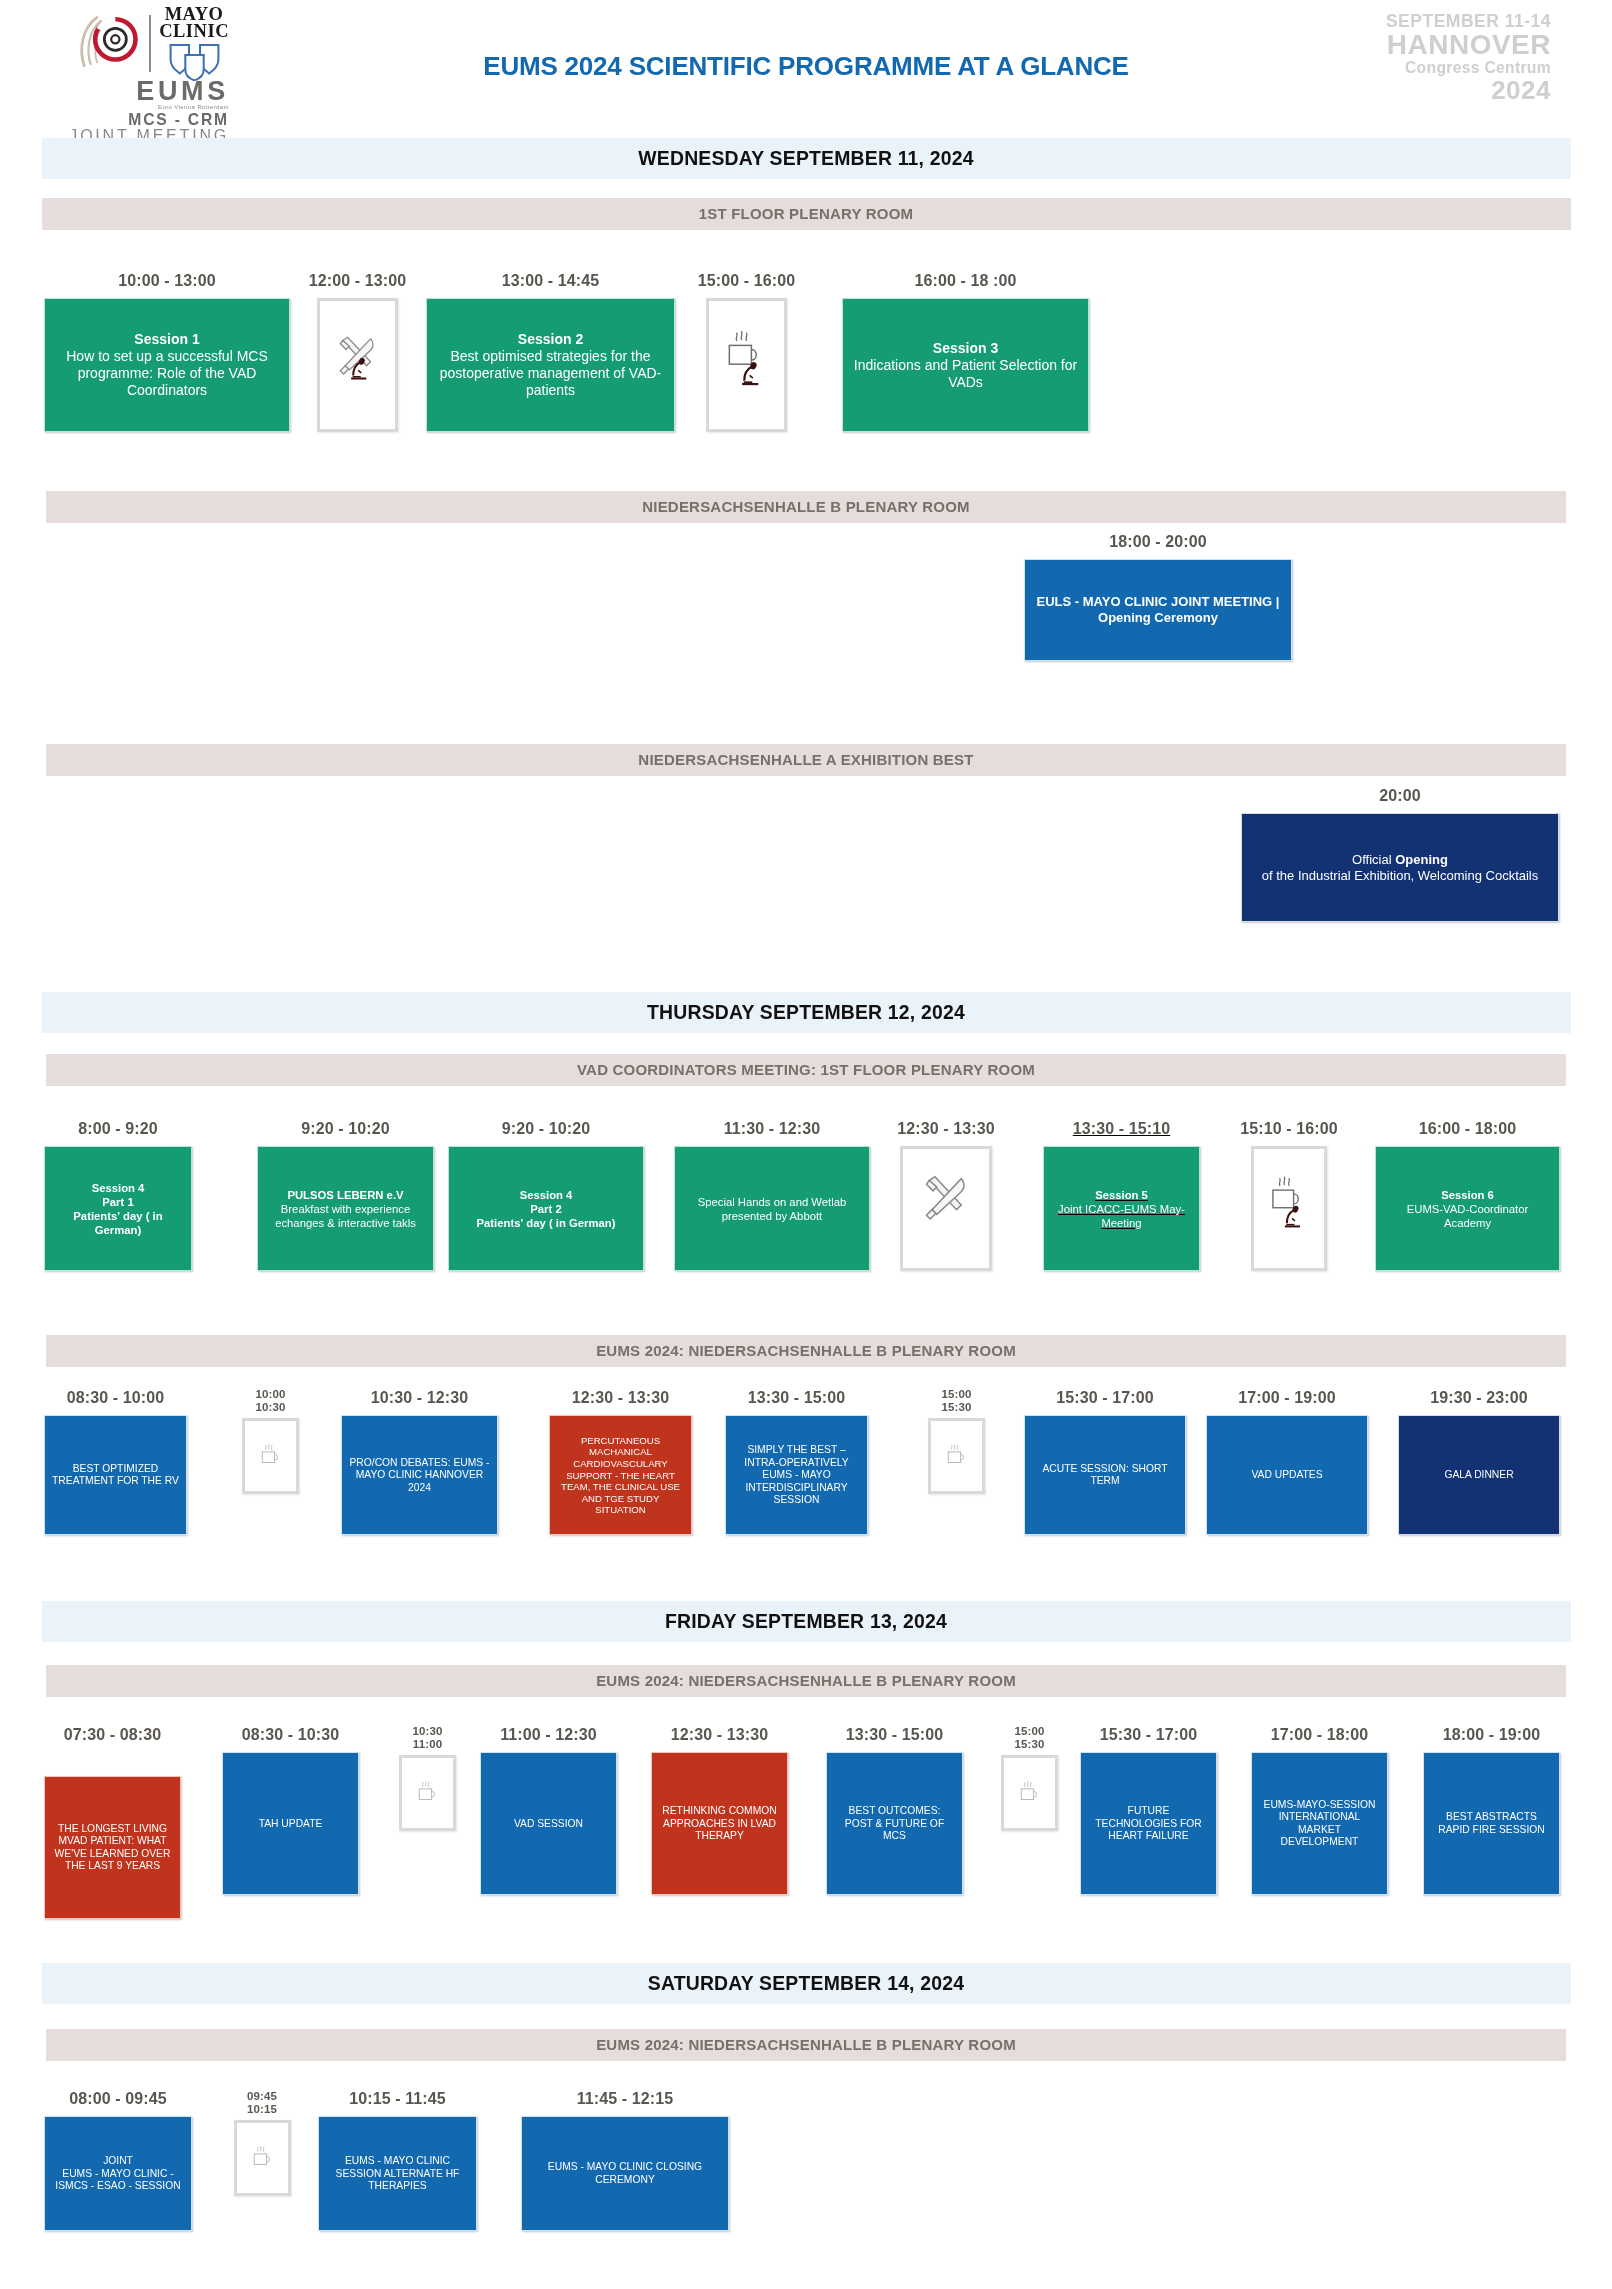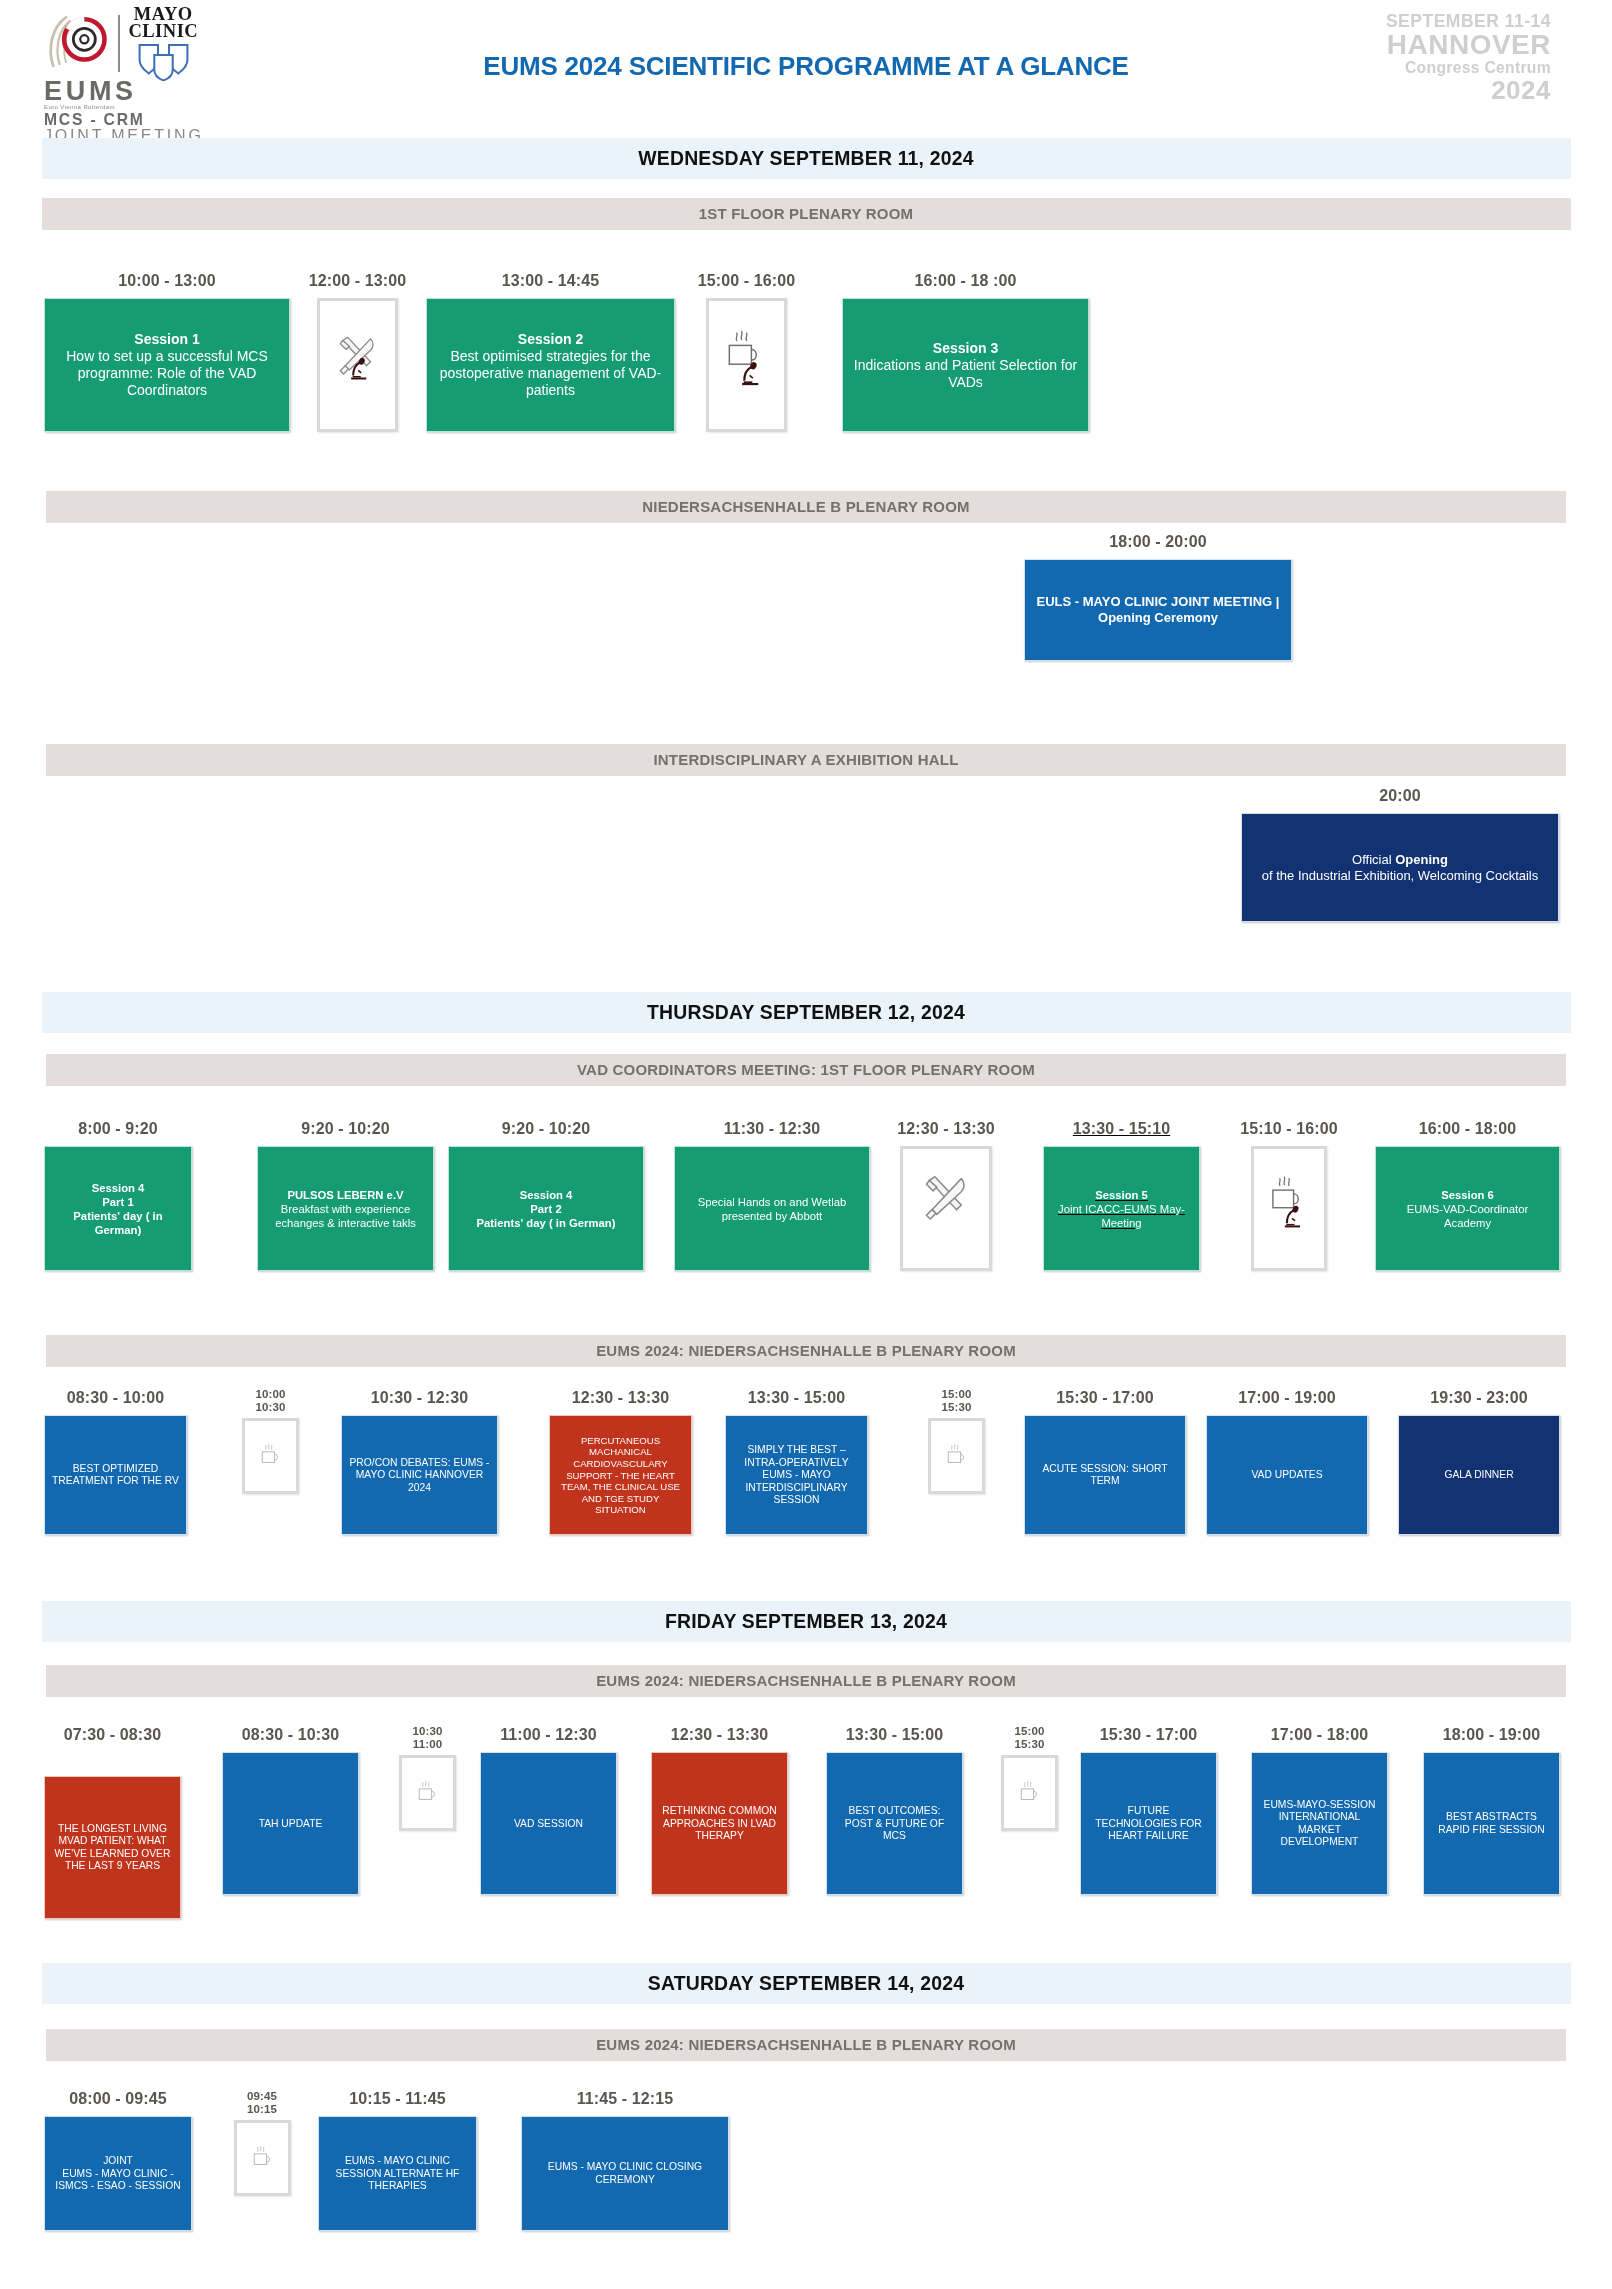--- a/index.html
+++ b/index.html
@@ -22,21 +22,21 @@
     height: 138px;
   }
   .logo-block {
     position: absolute;
     left: 44px;
     top: 7.4px;
     width: 185px;
     height: 129px;
     display: flex;
     flex-direction: column;
-    align-items: flex-start;
+    align-items: flex-end;
   }
   .logo-top {
     display: flex;
     align-items: center;
     height: 72px;
   }
   .eums-mark { width: 66px; height: 68px; }
   .logo-divider {
     width: 1.8px; height: 57px; background: #8f8d8a; margin: 0 8.3px;
   }
@@ -292,21 +292,21 @@
       </div>
       <div class="slot" style="left: 1024px; width: 268px; top: 533px;">
         <div class="time-label">18:00 - 20:00</div>
         <div class="block blue fs14" style="width: 268px; height: 102px; justify-content: center;">
           <div class="inner">
             <div class="t-bold">EULS - MAYO CLINIC JOINT MEETING | Opening Ceremony</div>
           </div>
         </div>
       </div>
       <div style="position: absolute; left: 0px; right: 0px; top: 738px;">
-        <div class="room-bar">INTERDISCIPLINARY A EXHIBITION HALL</div>
+        <div class="room-bar">NIEDERSACHSENHALLE A EXHIBITION BEST</div>
       </div>
       <div class="slot" style="left: 1241px; width: 318px; top: 787px;">
         <div class="time-label">20:00</div>
         <div class="block navy fs14" style="width: 318px; height: 109px;">
           <div class="inner">
             <div>Official <b>Opening</b></div>
             <div>of the Industrial Exhibition, Welcoming Cocktails</div>
           </div>
         </div>
       </div>

